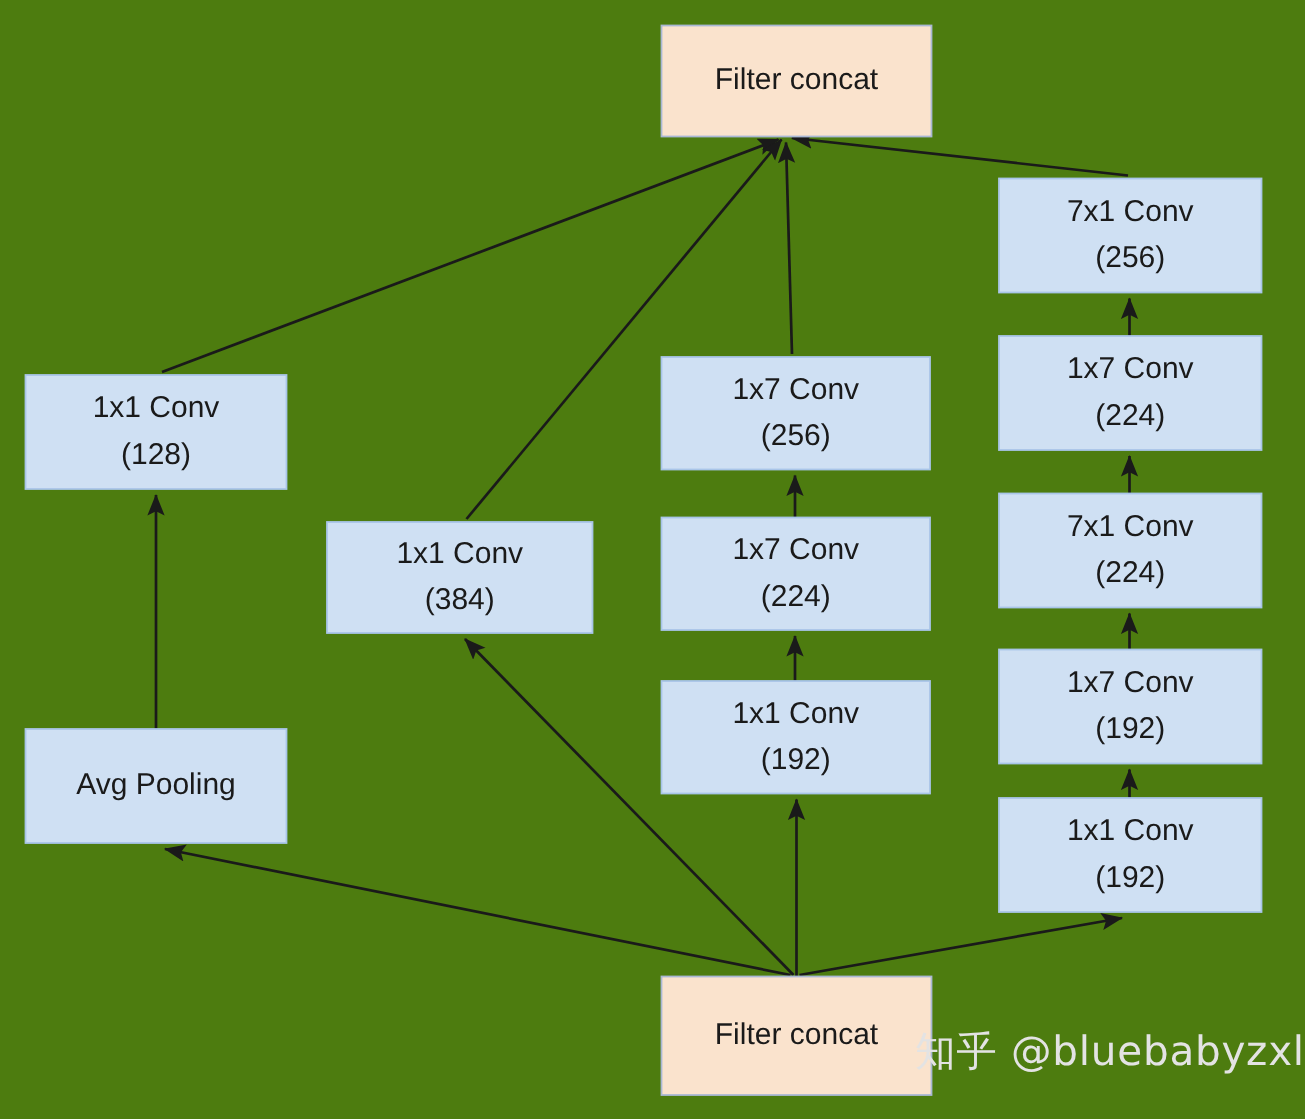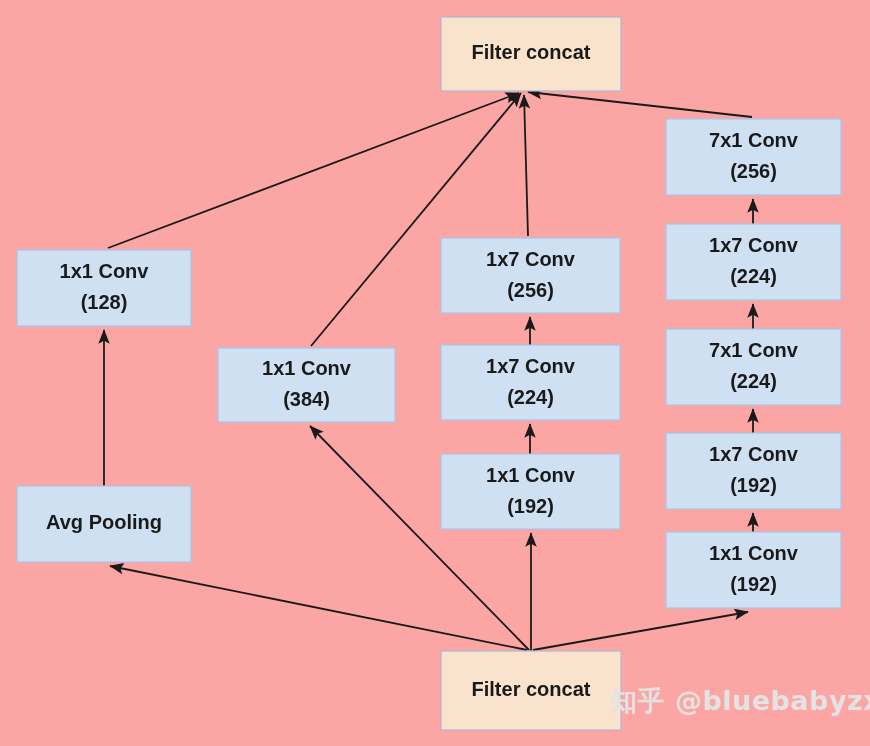--- a/index.html
+++ b/index.html
@@ -10,22 +10,21 @@
   body {
     width: 870px;
     height: 746px;
     overflow: hidden;
     font-family: "Liberation Sans", sans-serif;
   }
   #diagram-root {
     position: relative;
     width: 870px;
     height: 746px;
-    background: #fca5a5;
-    font-weight: bold;
+    background: #4d7c0f;
   }
   svg.diagram-svg {
     position: absolute;
     top: 0;
     left: 0;
     width: 870px;
     height: 746px;
   }
   .node-box {
     stroke-width: 1.2;

